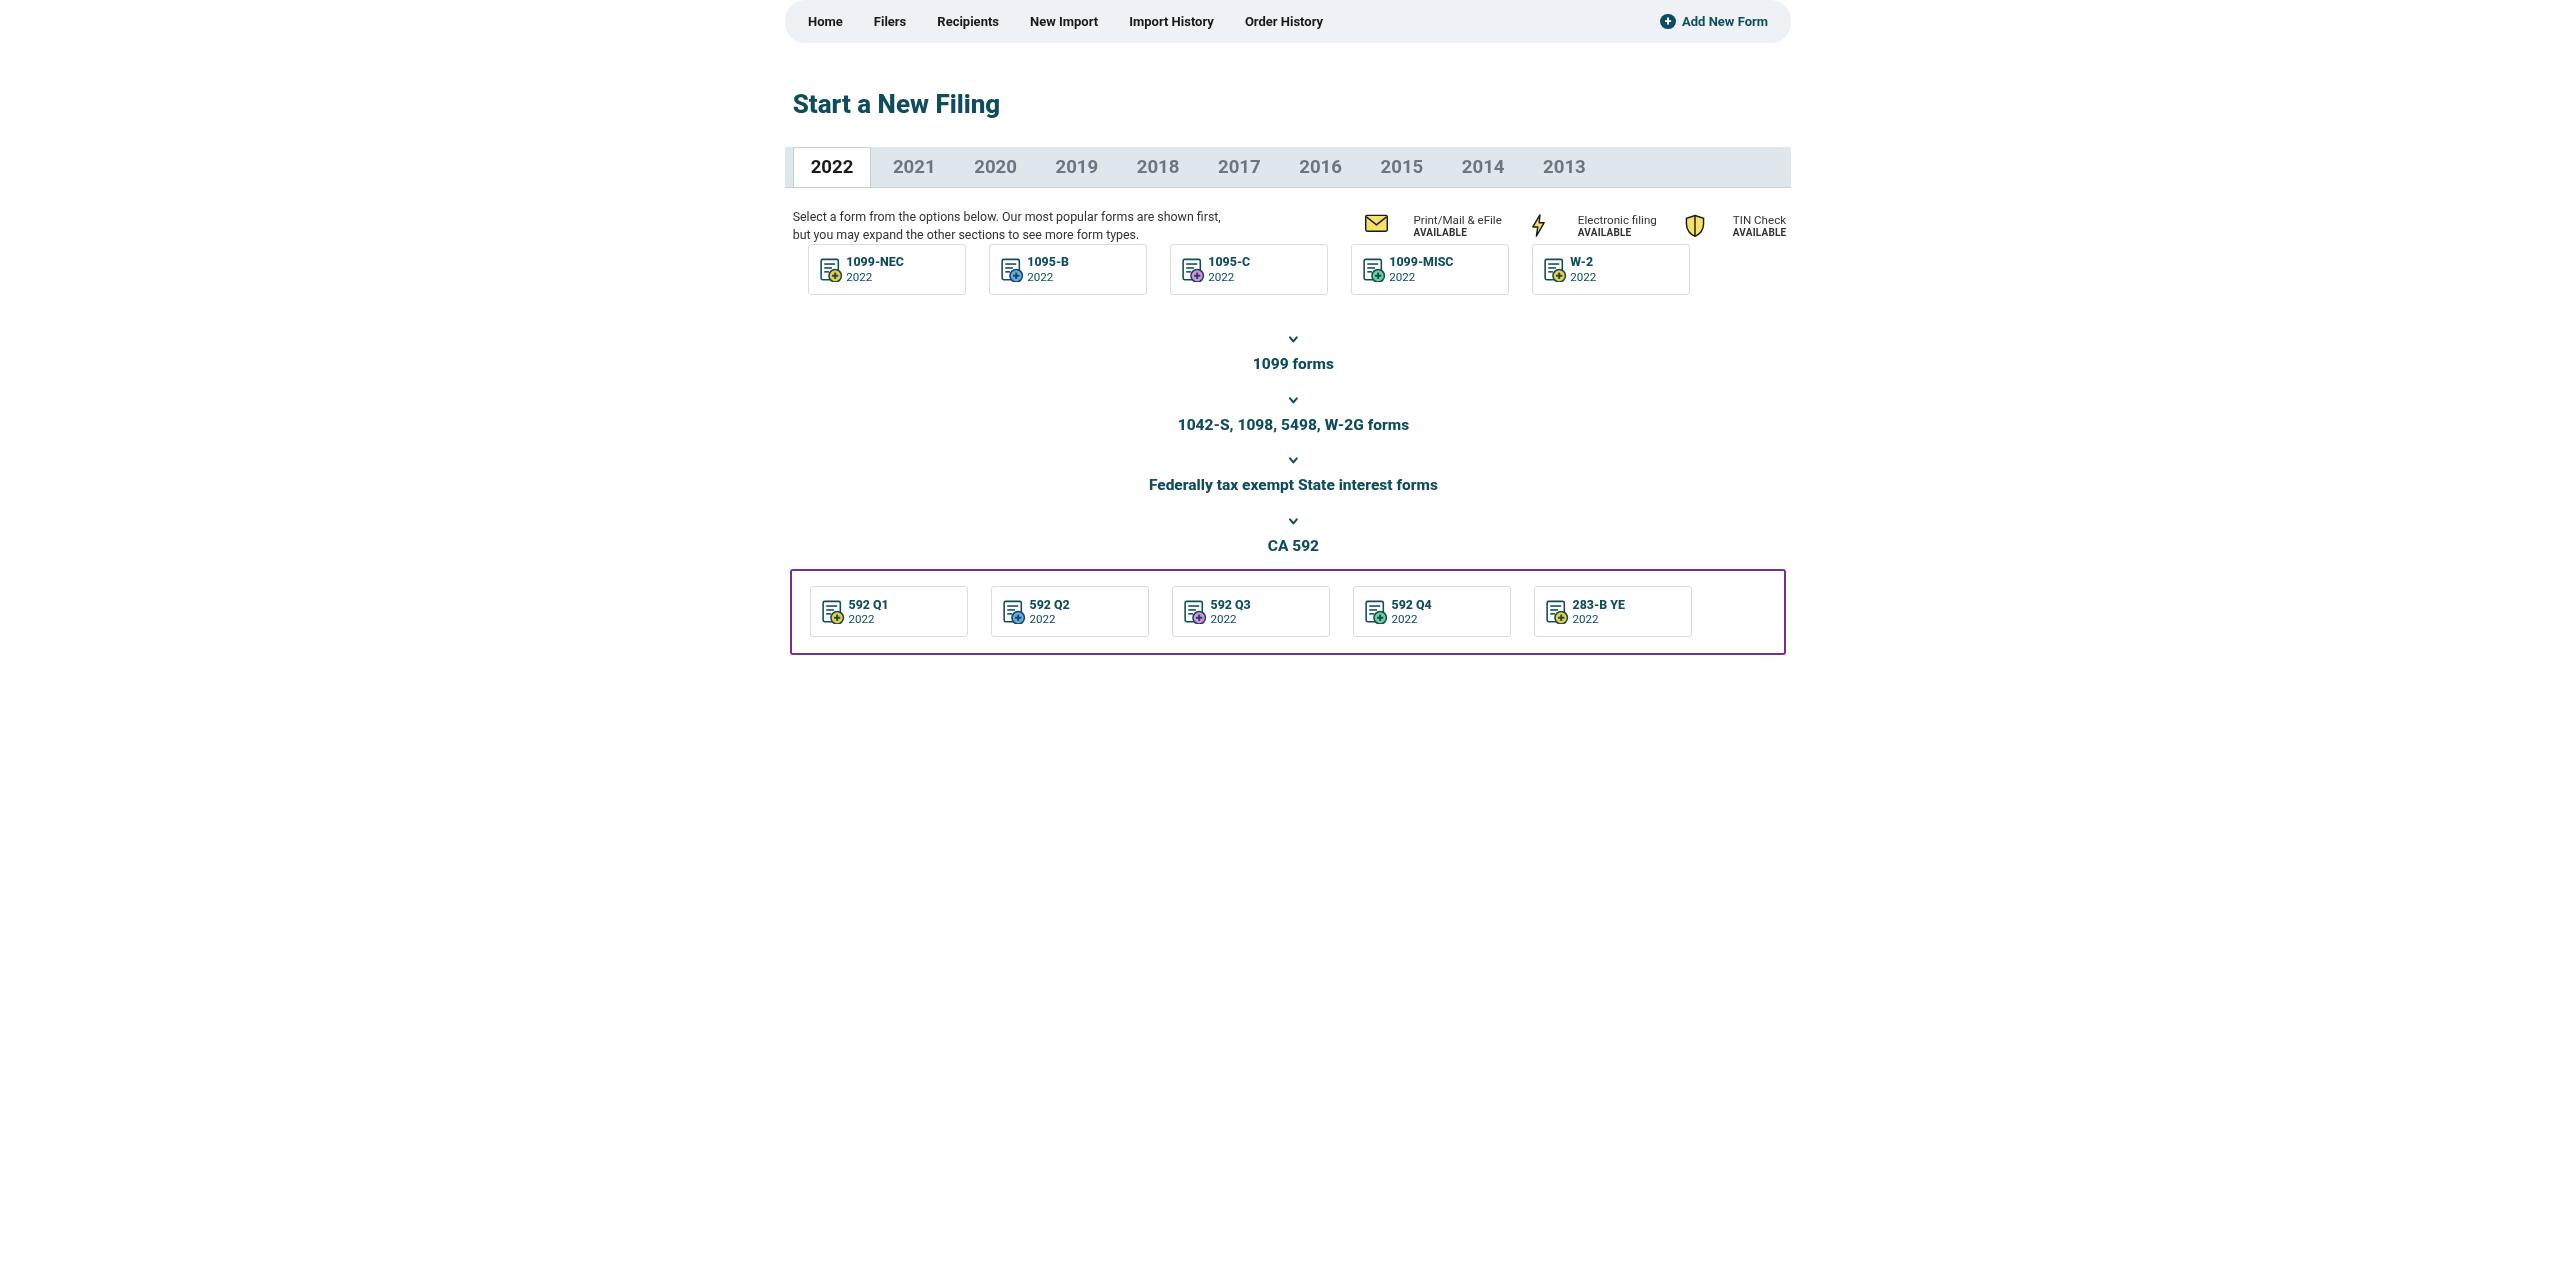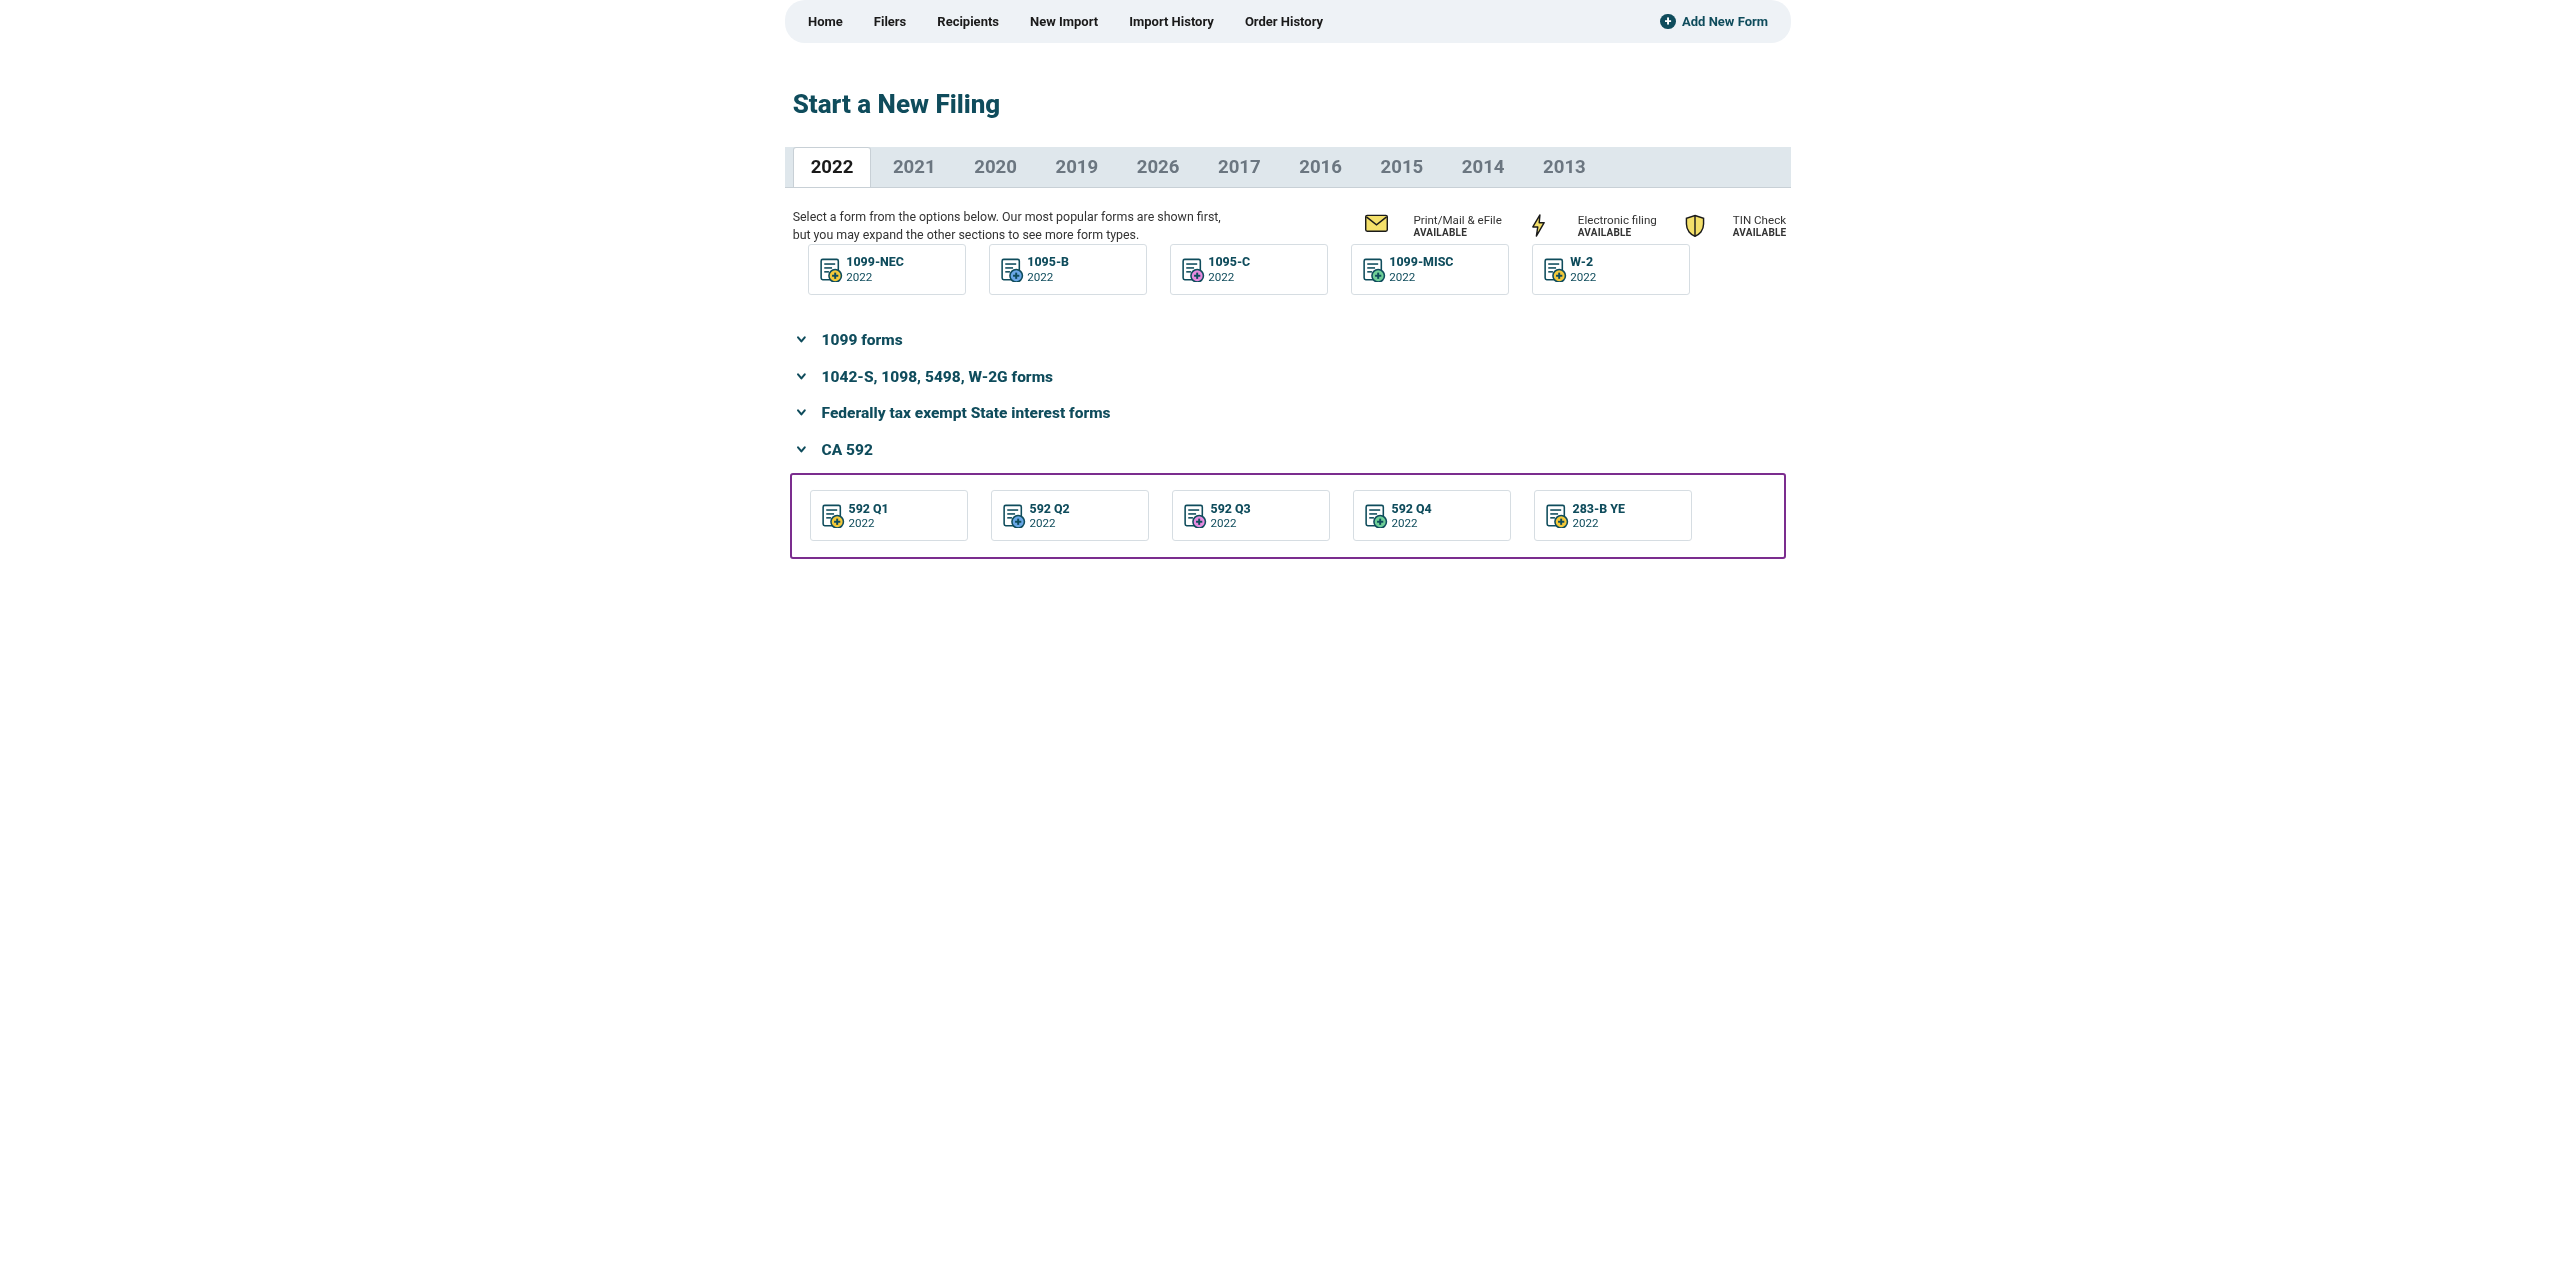--- a/index.html
+++ b/index.html
@@ -151,26 +151,27 @@
     color: #0f4c5c;
     line-height: 1.15;
   }
   .card-text .card-year {
     font-size: 11.6px;
     color: #0f4c5c;
   }
   .category {
     display: flex;
     align-items: center;
-    gap: 15px;
+    gap: 6px;
     font-size: 15.5px;
     font-weight: 800;
     color: #0f4c5c;
     margin: 18.6px 0 0 10.8px;
     cursor: pointer;
+    flex-direction: column;
   }
   .category-row-first { margin-top: 36px; }
   .chev {
     display: inline-block;
     width: 10.8px; height: 10.8px;
   }
   .ca592-wrap {
     margin: 14px 4.6px 0 4.6px;
     border: 2.3px solid #7b2d8e;
     border-radius: 3px;
@@ -198,21 +199,21 @@
     </div>
   </div>
 
   <h1 class="page-title">Start a New Filing</h1>
 
   <div class="year-tabs" id="year-tabs">
       <div class="year-tab active">2022</div>
       <div class="year-tab">2021</div>
       <div class="year-tab">2020</div>
       <div class="year-tab">2019</div>
-      <div class="year-tab">2026</div>
+      <div class="year-tab">2018</div>
       <div class="year-tab">2017</div>
       <div class="year-tab">2016</div>
       <div class="year-tab">2015</div>
       <div class="year-tab">2014</div>
       <div class="year-tab">2013</div>
     </div>
 
   <div class="subrow">
     <div class="subtext">
       <div>Select a form from the options below. Our most popular forms are shown first,</div>

